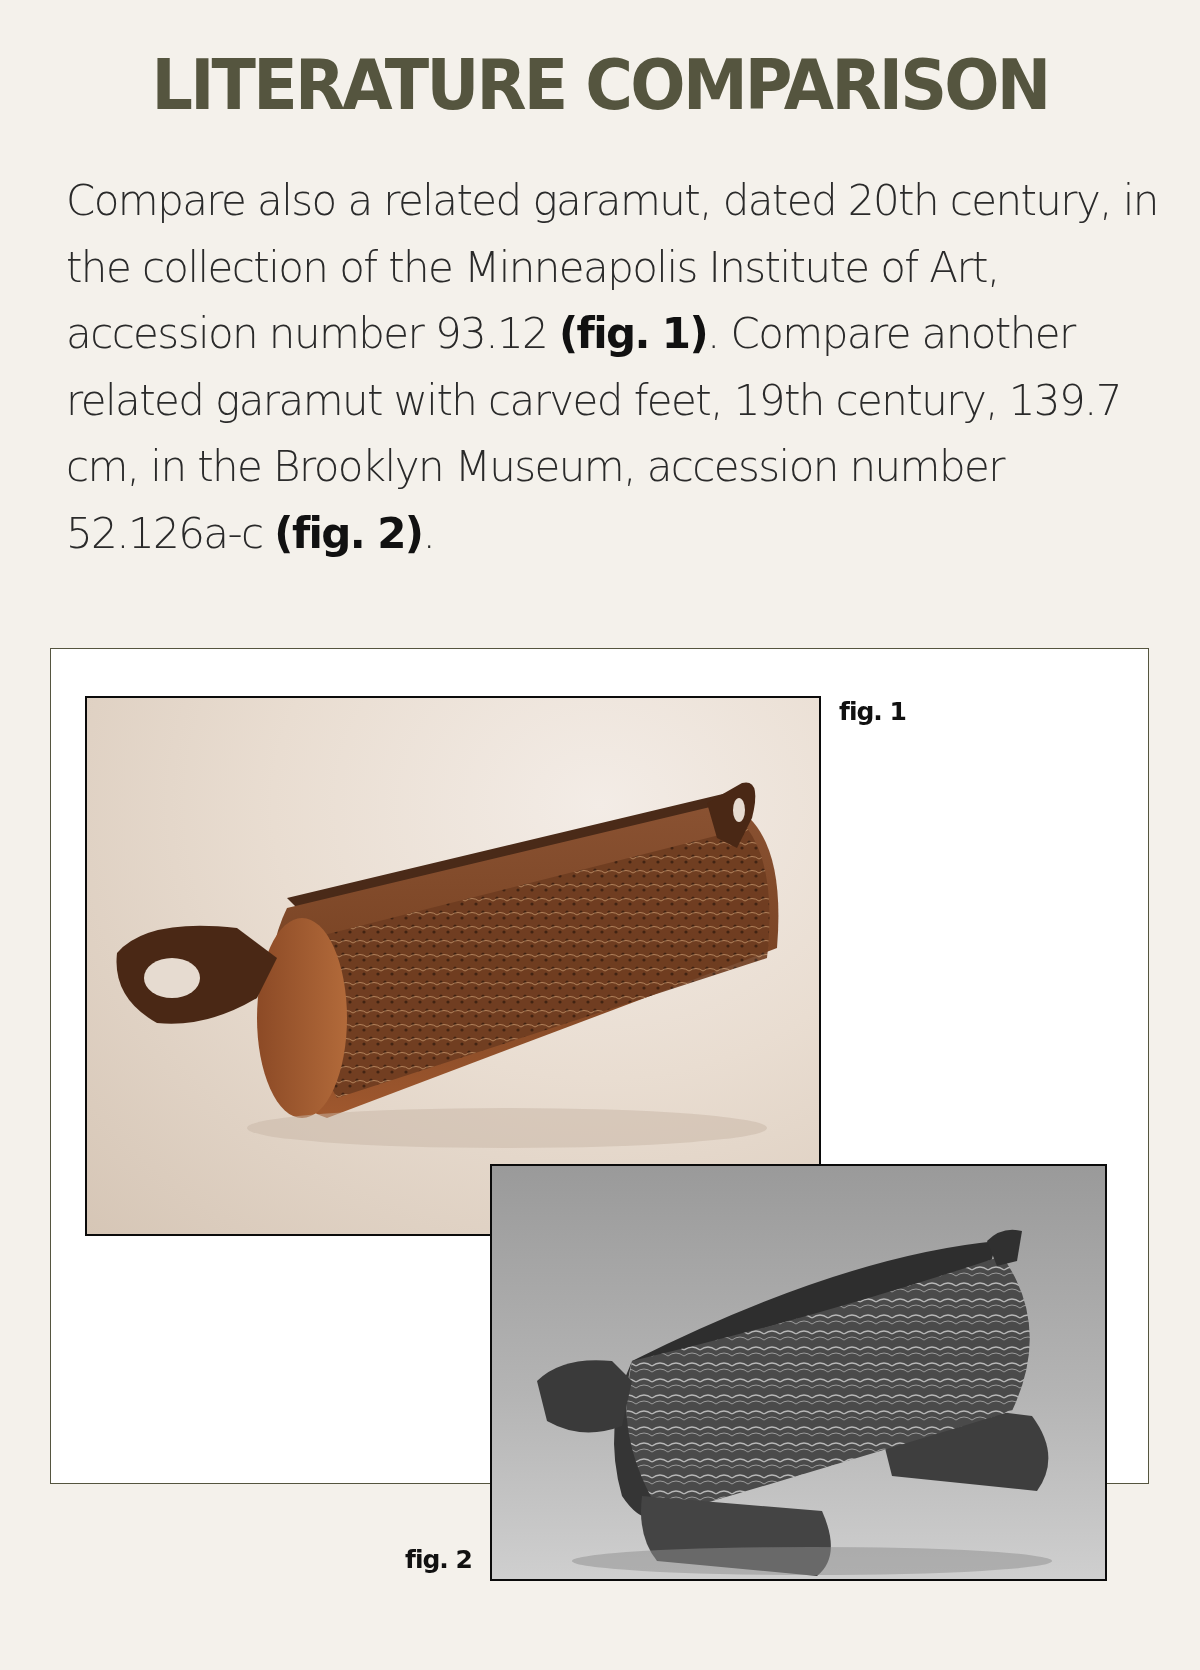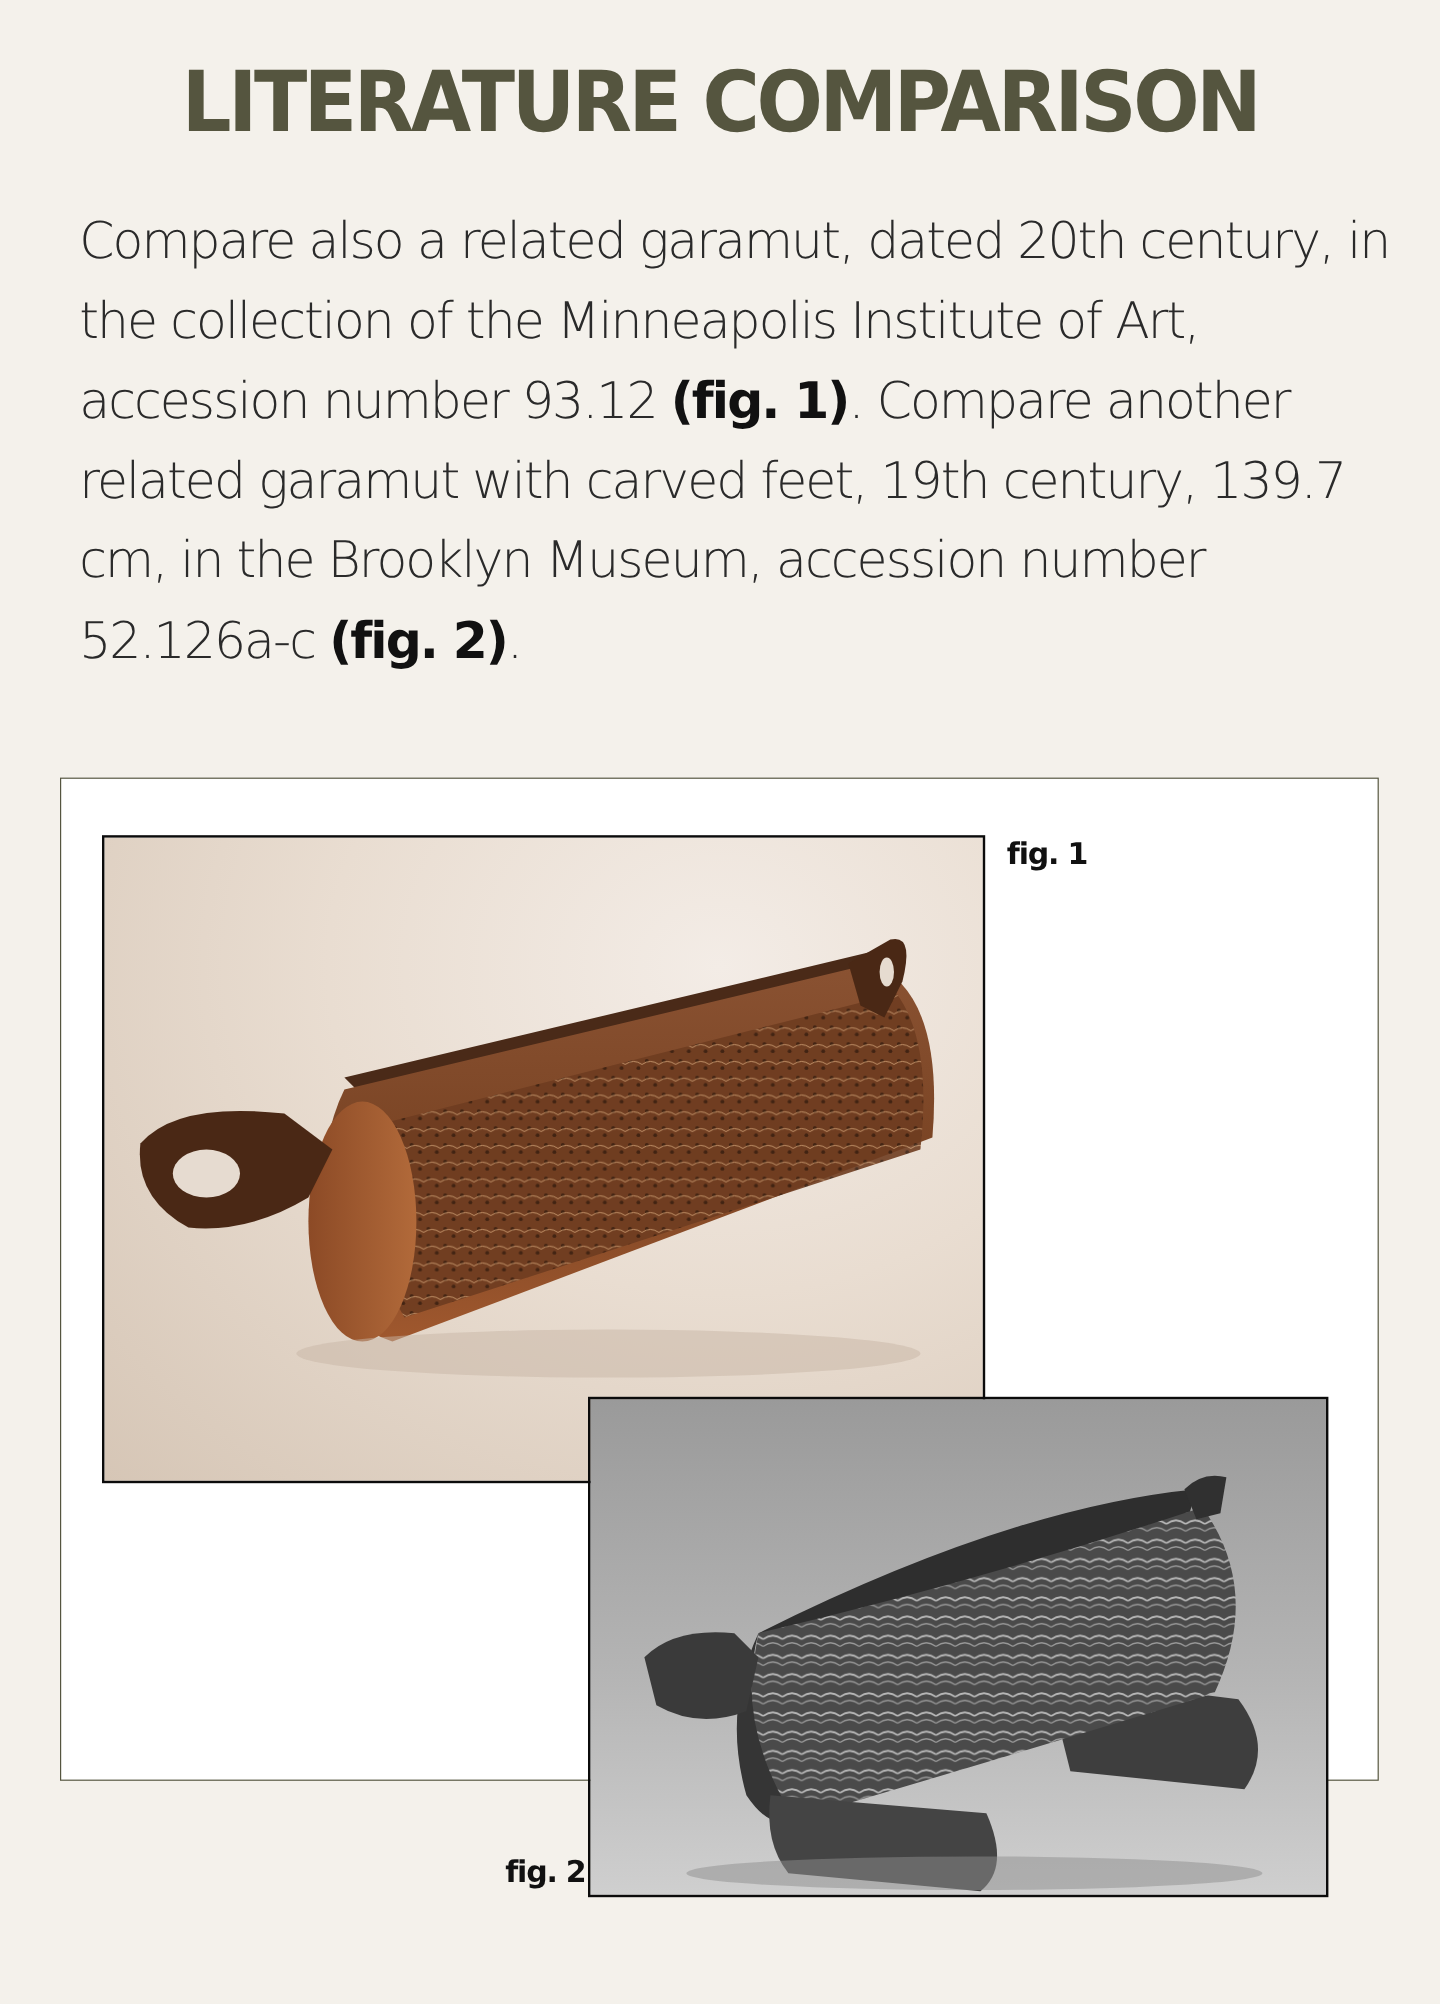--- a/index.html
+++ b/index.html
@@ -57,21 +57,21 @@
     }
     .fig-label {
       position: absolute;
       font-family: "DejaVu Sans", sans-serif;
       font-weight: bold;
       font-size: 25px;
       color: #111;
       letter-spacing: -1px;
     }
     .label1 { left: 788px; top: 48px; }
-    .label2 { left: 370px; top: 896px; }
+    .label2 { left: 354px; top: 896px; }
     svg { display: block; }
   </style>
 </head>
 <body>
 
 <h1 class="title">LITERATURE COMPARISON</h1>
 
 <p class="body-text"><span>Compare also a related garamut, dated 20th century, in the collection of the Minneapolis Institute of Art, accession number 93.12 </span><b>(fig. 1)</b><span>. Compare another related garamut with carved feet, 19th century, 139.7 cm, in the Brooklyn Museum, accession number 52.126a-c </span><b>(fig. 2)</b><span>.</span></p>
 
 <div class="panel">

